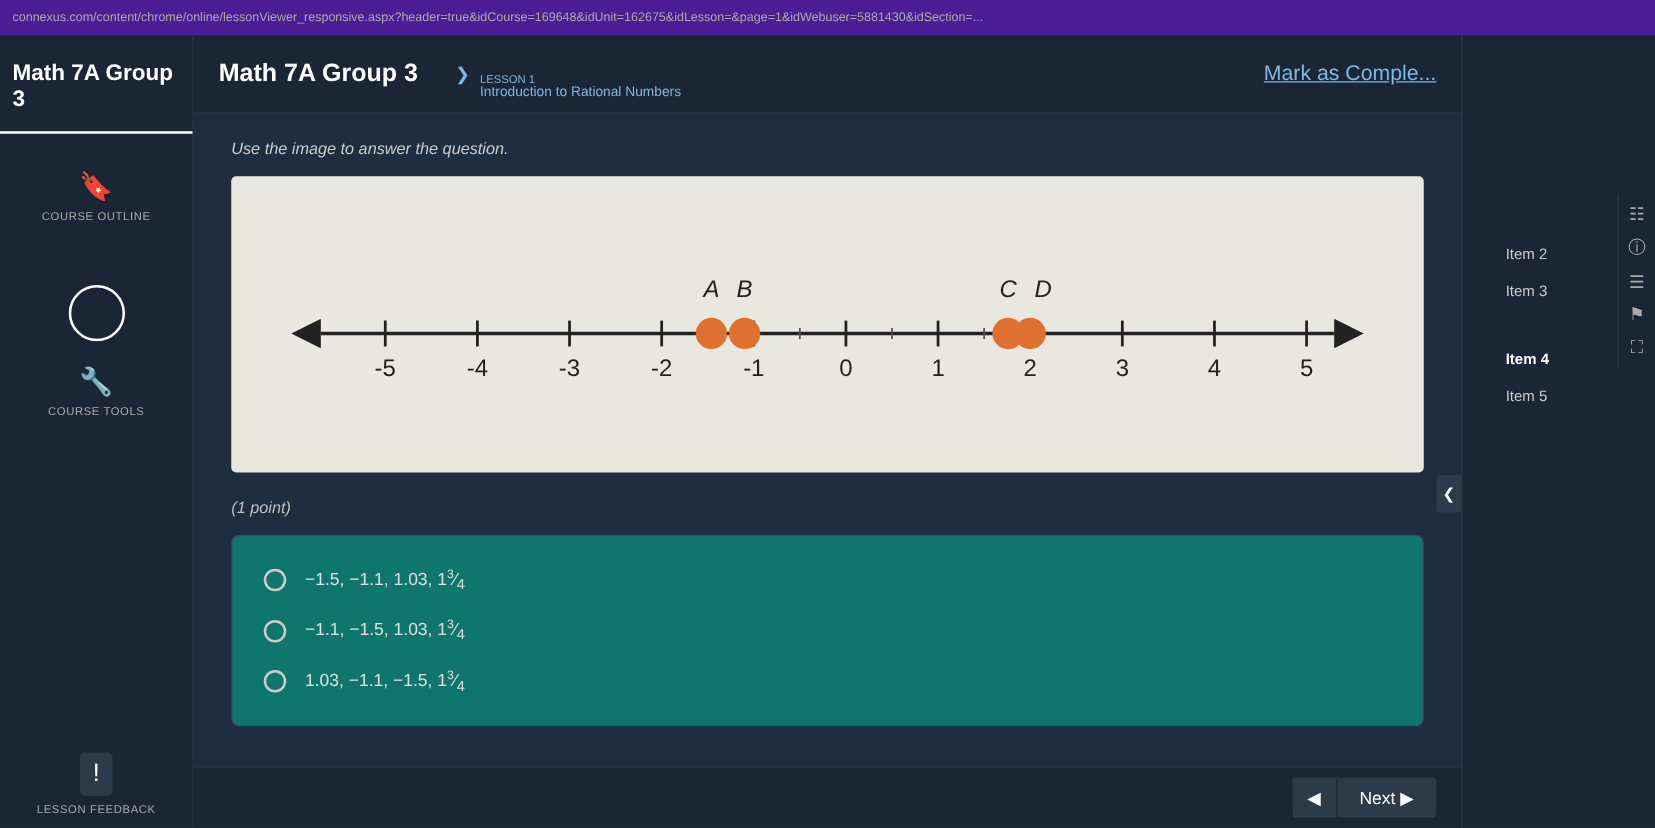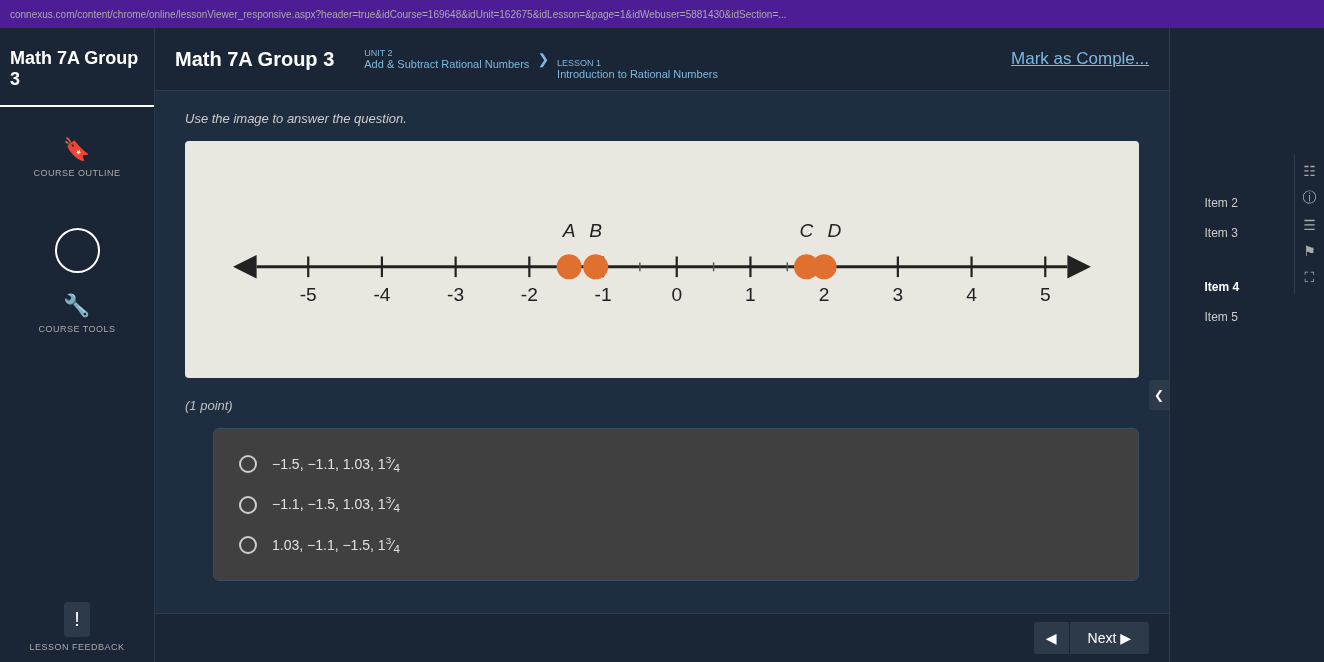--- a/index.html
+++ b/index.html
@@ -207,25 +207,24 @@
 
     .points-label {
       font-style: italic;
       color: #c0c0c0;
       font-size: 13px;
       margin-bottom: 15px;
     }
 
     
     .choices-container {
-      background: #404040;
+      background: #0f766e;
       border: 1px solid #3a4d60;
       border-radius: 6px;
       padding: 15px 20px;
-      margin-left: 28px;
     }
     .choice-item {
       display: flex;
       align-items: center;
       padding: 10px 5px;
       cursor: pointer;
       font-size: 14px;
       color: #e0e0e0;
     }
     .radio-circle {
@@ -331,24 +330,20 @@
       <div class="feedback-icon">!</div>
       <div class="feedback-label">LESSON FEEDBACK</div>
     </div>
   </div>
 
   <div class="main-content">
 
     <div class="header">
       <div class="header-title">Math 7A Group 3</div>
       <div class="breadcrumb">
-        <div class="breadcrumb-unit">
-          <span class="unit-number">UNIT 2</span>
-          <span>Add &amp; Subtract Rational Numbers</span>
-        </div>
         <div class="breadcrumb-arrow">❯</div>
         <div class="breadcrumb-lesson">
           <span class="lesson-number">LESSON 1</span>
           <span>Introduction to Rational Numbers</span>
         </div>
       </div>
       <div class="mark-complete">Mark as Comple...</div>
     </div>
 
     <div class="content-scroll">

